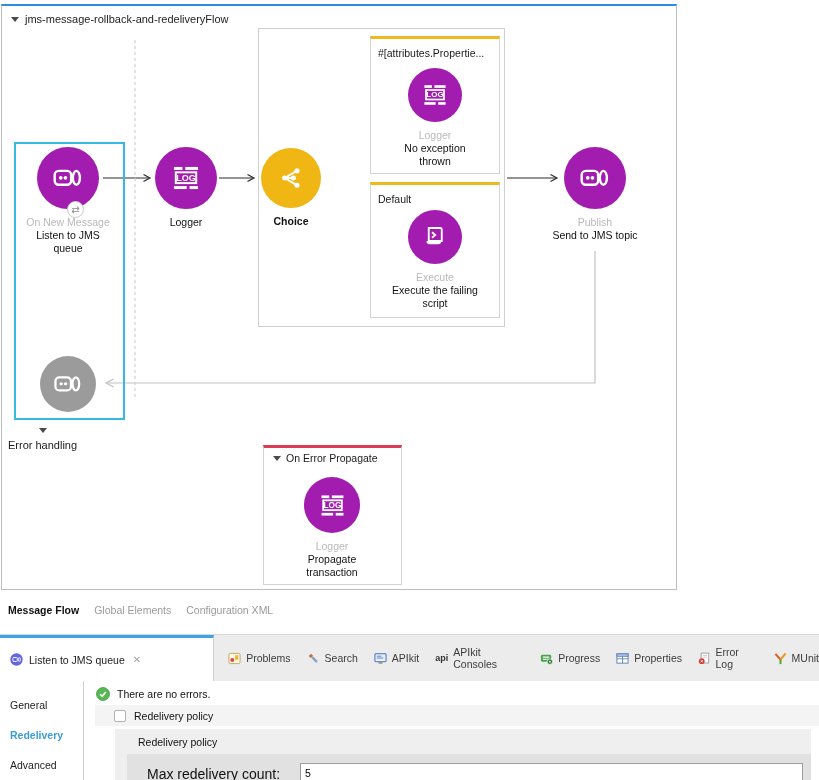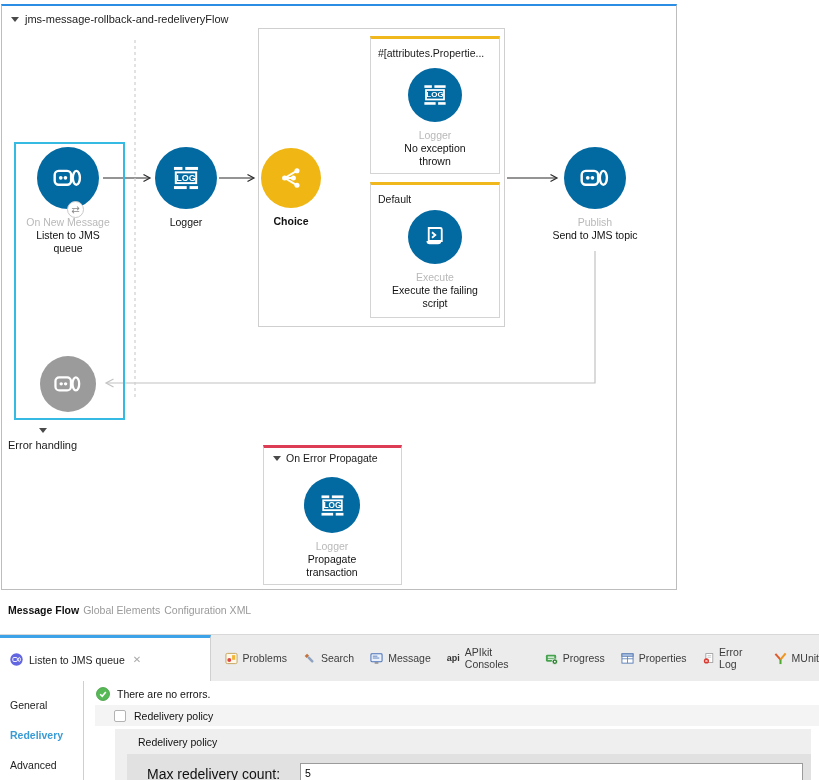--- a/index.html
+++ b/index.html
@@ -22,32 +22,32 @@
   .error-scope-title { display:flex; align-items:center; gap:5px; font-size:10.5px; color:#1a1a1a; padding:4px 0 0 9px; }
 
   .selection-box { position:absolute; left:14px; top:142px; width:111px; height:278px; border:2px solid #35bbe3; pointer-events:none; }
 
   .node { position:absolute; text-align:center; }
   .circle { border-radius:50%; margin:0 auto; display:flex; align-items:center; justify-content:center; position:relative; }
   .c62 { width:62px; height:62px; }
   .c60 { width:60px; height:60px; }
   .c56 { width:56px; height:56px; }
   .c54 { width:54px; height:54px; }
-  .bg-blue { background:#0369a1; }
+  .bg-blue { background:#a21caf; }
   .bg-yellow { background:#efb614; }
   .bg-gray { background:#9b9b9b; }
   .badge { position:absolute; left:50%; bottom:-9px; margin-left:-1px; width:17px; height:17px; border-radius:50%;
     background:#fff; border:1px solid #c9c9c9; color:#8a8a8a; font-size:10px; line-height:15px; text-align:center; }
   .nlabel { margin-top:7px; }
   .ntype { font-size:10.5px; color:#b9b9b9; line-height:13px; }
   .nname { font-size:10.5px; color:#111; line-height:13px; margin:0 auto; }
 
   .error-handling { position:absolute; left:8px; top:428px; display:flex; align-items:center; gap:6px; font-size:11px; color:#1a1a1a;flex-direction:column; }
 
-  .editor-tabs { position:absolute; left:8px; top:604px; display:flex; gap:4px; font-size:10.5px; }
+  .editor-tabs { position:absolute; left:8px; top:604px; display:flex; gap:15px; font-size:10.5px; }
   .editor-tab { color:#9a9a9a; }
   .editor-tab.active { color:#111; font-weight:bold; }
 
   
   .props { position:absolute; left:0; top:634px; width:819px; height:146px; border-top:1px solid #d8d8d8; background:#fff; }
   .props-tabbar { position:relative; height:46px; background:#ececec; display:flex; align-items:stretch; }
   .props-tab-active { width:216px; background:#fff; border-top:3px solid #3da2e8; border-right:1px solid #d0d0d0;
     display:flex; align-items:center; gap:6px; padding:0 8px 0 10px; font-size:10.5px; color:#222; }
   .tab-close { color:#a8a8a8; font-size:10px; margin-left:2px; }
   .props-tabs-rest { display:flex; align-items:center; gap:16px; padding-left:14px; font-size:10.5px; color:#3c3c3c; }
@@ -291,21 +291,21 @@
             </g>
           </svg>
           <span>Search</span>
         </span>
         <span class="ptab">
           <svg width="13" height="13" viewBox="0 0 14 14">
             <rect x="1" y="2" width="12" height="8.5" rx="1" fill="#eaf1fb" stroke="#4a72b8" stroke-width="1.1"></rect>
             <path d="M3,4.5 h5 M3,6.5 h7" stroke="#4a72b8" stroke-width="0.9"></path>
             <rect x="5" y="11" width="4" height="1.6" fill="#8a8a8a"></rect>
           </svg>
-          <span>Message</span>
+          <span>APIkit</span>
         </span>
         <span class="ptab">
           <span class="apitext">api</span>
           <span>APIkit Consoles</span>
         </span>
         <span class="ptab">
           <svg width="13" height="13" viewBox="0 0 14 14">
             <rect x="1" y="3" width="11" height="7.5" rx="1.5" fill="#46a24c"></rect>
             <path d="M3,5.5 h7 M3,7.8 h7" stroke="#fff" stroke-width="1.2"></path>
             <circle cx="10.6" cy="10.4" r="3" fill="#2e7d32" stroke="#fff" stroke-width="0.8"></circle>

